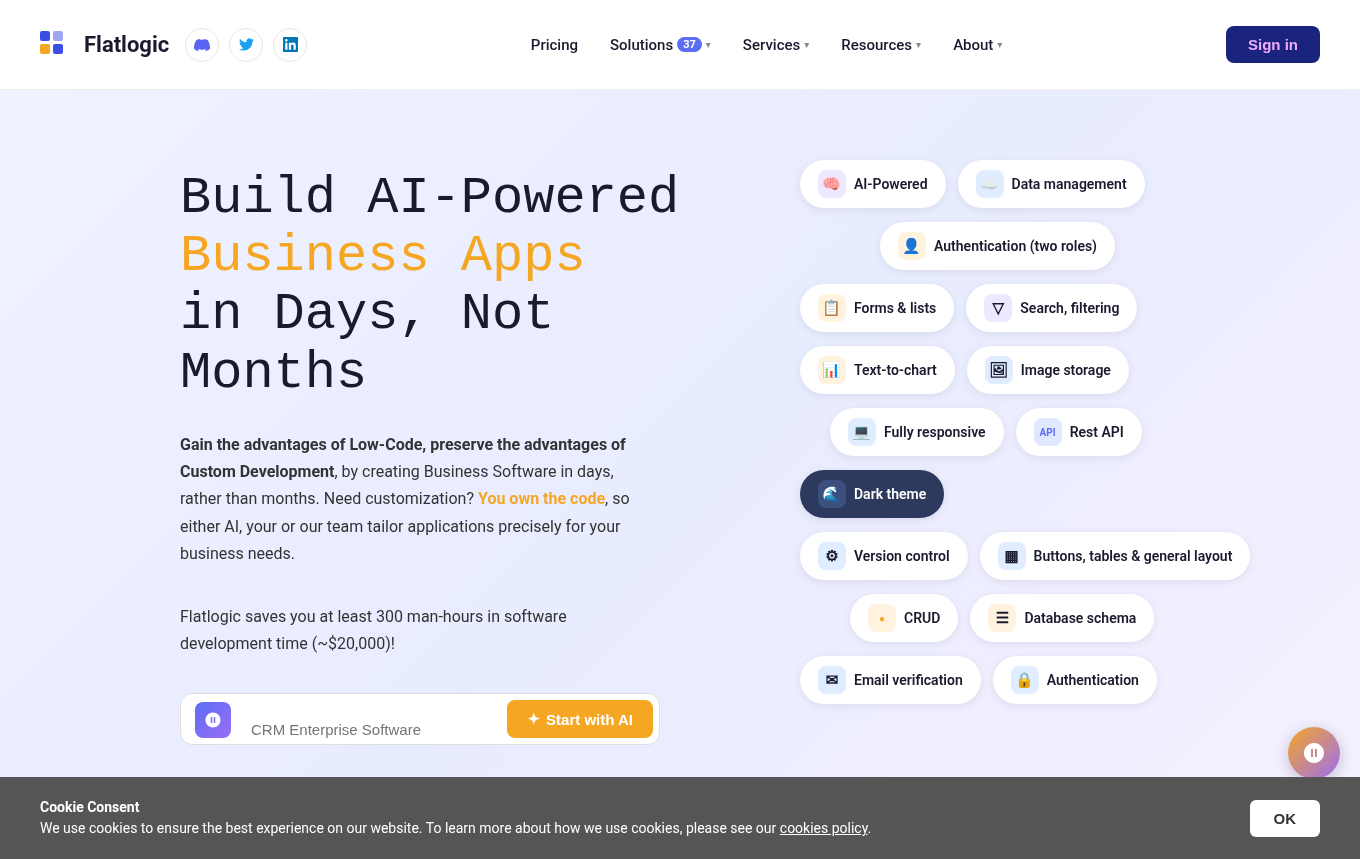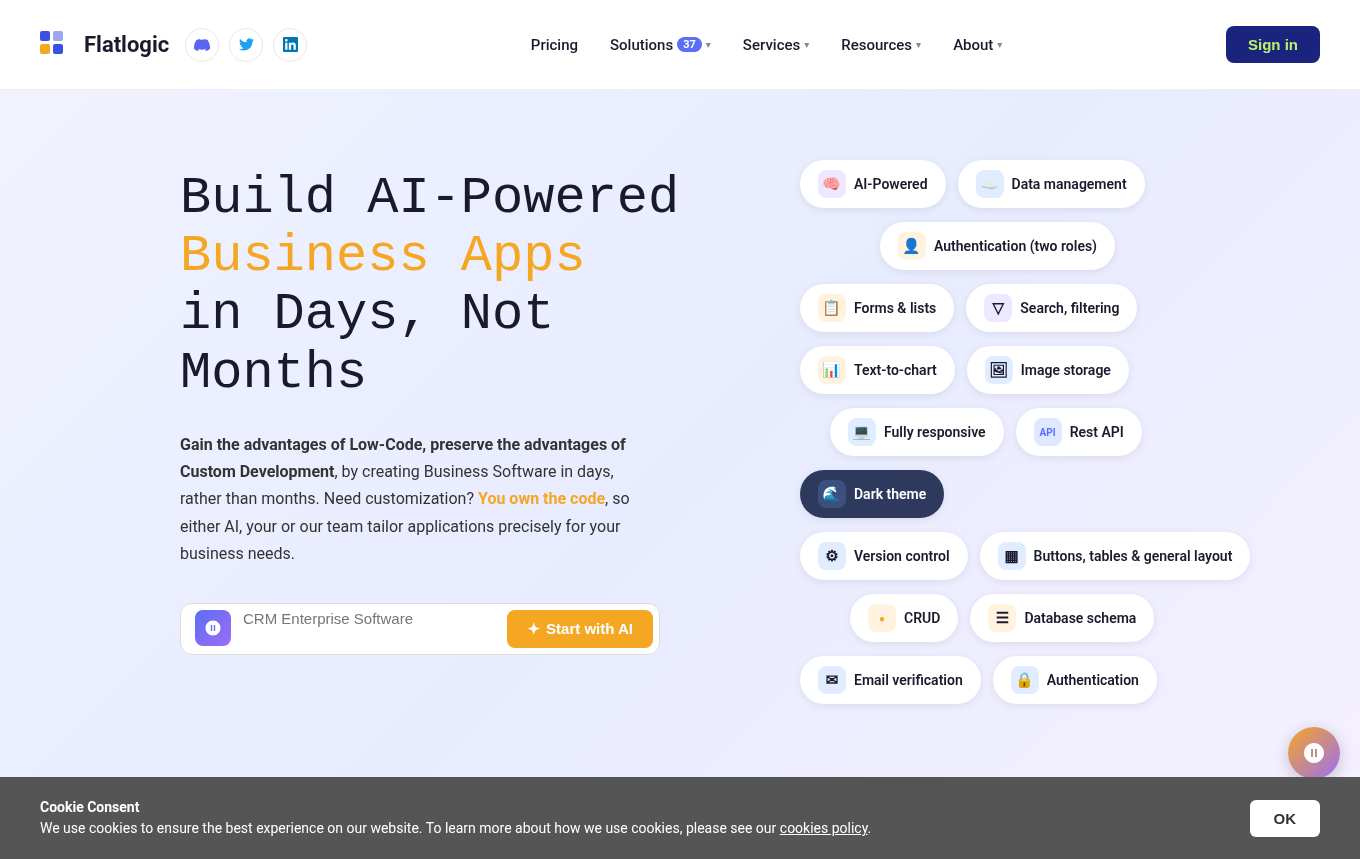--- a/index.html
+++ b/index.html
@@ -33,21 +33,21 @@
       font-size: 15px; font-weight: 500; color: #1a1a2e;
       cursor: pointer; text-decoration: none;
     }
     .nav-badge {
       background: #5b6ef5; color: #fff;
       font-size: 11px; font-weight: 700;
       padding: 1px 6px; border-radius: 10px;
     }
     .nav-chevron { font-size: 10px; color: #888; }
     .sign-in-btn {
-      background: #1a237e; color: #bef264;
+      background: #1a237e; color: #f0abfc;
       border: none; border-radius: 8px;
       padding: 10px 22px; font-size: 15px; font-weight: 600;
       cursor: pointer;
     }
 
     
     .hero {
       background: linear-gradient(135deg, #f0f2ff 0%, #e8ecff 50%, #f5f0ff 100%);
       min-height: 760px;
       display: flex;
@@ -74,27 +74,27 @@
       font-size: 16px;
       line-height: 1.7;
       color: #333;
       margin-bottom: 36px;
       max-width: 460px;
     }
     .hero-desc strong { font-weight: 700; }
     .hero-desc .orange { color: #f5a623; font-weight: 700; }
     .hero-input-row {
       display: flex;
-      align-items: flex-start;
+      align-items: flex-end;
       background: #fff;
       border-radius: 12px;
       padding: 6px 6px 6px 14px;
       max-width: 480px;
       border: 1px solid #ddd;
-      gap: 12px;
+      gap: 20px;
     }
     .hero-input-icon {
       width: 36px; height: 36px;
       background: linear-gradient(135deg, #5b6ef5, #9c6ef5);
       border-radius: 8px;
       display: flex; align-items: center; justify-content: center;
       color: #fff; font-size: 16px;
       flex-shrink: 0;
     }
     .hero-input {
@@ -263,20 +263,23 @@
   <div class="hero-left">
     <h1 class="hero-title">
       <span>Build AI-Powered</span><br>
       <span class="highlight">Business Apps</span><br>
       <span>in Days, Not Months</span>
     </h1>
 
     <p class="hero-desc">
       <strong>Gain the advantages of Low-Code, preserve the advantages of Custom Development</strong><span>, by creating Business Software in days, rather than months. Need customization? </span><span class="orange">You own the code</span><span>, so either AI, your or our team tailor applications precisely for your business needs.</span>
     </p>
+    <p class="hero-desc">
+      <span>Flatlogic saves you at least 300 man-hours in software development time (~$20,000)!</span>
+    </p>
 
     <div class="hero-input-row">
       <div class="hero-input-icon">
         <svg width="18" height="18" viewBox="0 0 24 24" fill="white">
             <path d="M12 2C6.48 2 2 6.48 2 12s4.48 10 10 10 10-4.48 10-10S17.52 2 12 2zm-1 14H9V8h2v8zm4 0h-2V8h2v8z"></path>
           </svg>
       </div>
       <input class="hero-input" type="text" placeholder="CRM Enterprise Software" style="">
       <button class="hero-ai-btn">
         <span>✦</span>

